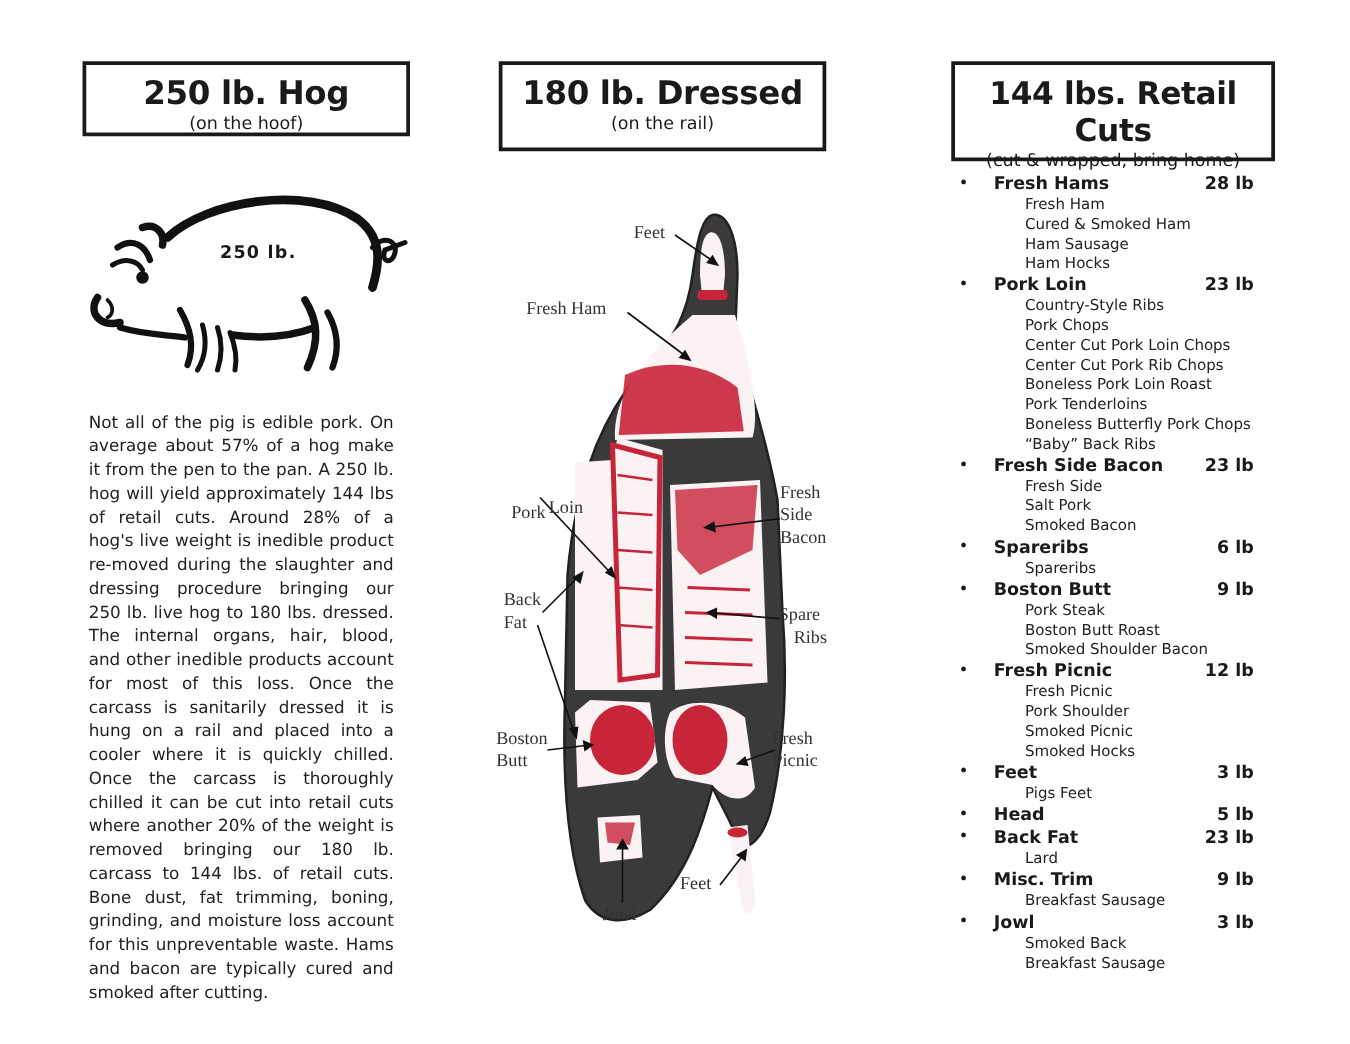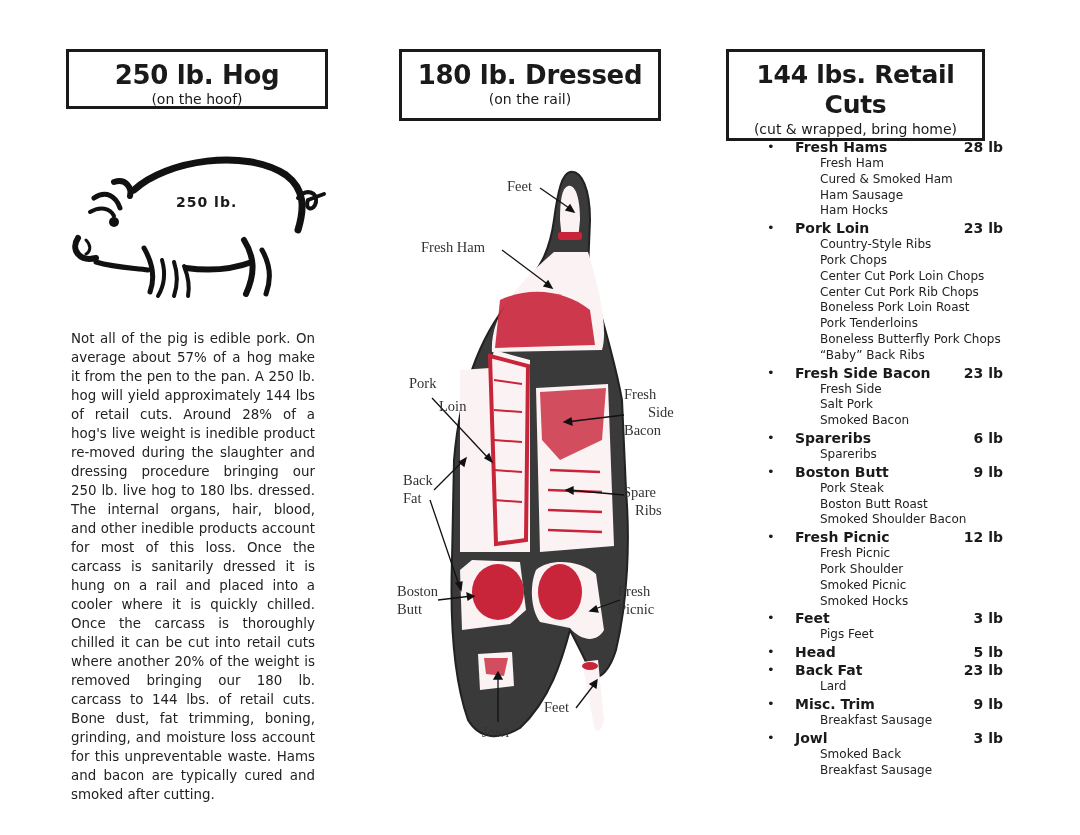--- a/index.html
+++ b/index.html
@@ -2,21 +2,21 @@
 <html><head>
   <meta charset="utf-8">
   <style>
     html, body { margin: 0; padding: 0; background: #ffffff; }
     body { width: 1080px; height: 835px; position: relative; overflow: hidden; font-family: "DejaVu Sans", sans-serif; color: #1a1a1a; }
     .hbox { position: absolute; border: 3px solid #1a1a1a; background: #fff; text-align: center; box-sizing: border-box; }
     .hbox .t { font-weight: bold; font-size: 26px; line-height: 30px; margin-top: 8px; letter-spacing: -0.3px; }
     .hbox .s { font-size: 14px; line-height: 18px; }
     #box1 { left: 66px; top: 49px; width: 262px; height: 60px; }
     #box2 { left: 399px; top: 49px; width: 262px; height: 72px; }
-    #box3 { left: 726px; top: 49px; width: 259px; height: 92px; }
+    #box3 { left: 761px; top: 49px; width: 259px; height: 80px; }
     #box3 .t { font-size: 25px; }
 
     #pig { position: absolute; left: 66px; top: 150px; width: 270px; height: 150px; }
     .pig-label { position: absolute; left: 176px; top: 194px; font-size: 14px; font-weight: bold; letter-spacing: 1px; }
 
     #para { position: absolute; left: 71px; top: 329px; width: 244px; font-size: 13.4px; line-height: 19px; text-align: justify; color: #222; }
 
     #carcass { position: absolute; left: 390px; top: 160px; width: 290px; height: 600px; }
     .clabel { position: absolute; font-family: "Liberation Serif", serif; font-size: 14.5px; line-height: 18px; color: #333; }
 
@@ -124,24 +124,24 @@
     <line x1="230" y1="440" x2="202" y2="450"></line>
       <polygon points="200,451 206,446 208,452"></polygon>
     <line x1="108" y1="562" x2="108" y2="514"></line>
       <polygon points="108,512 104,519 112,519"></polygon>
     <line x1="186" y1="548" x2="206" y2="522"></line>
       <polygon points="207,520 206,528 200,524"></polygon>
   </g>
 </svg>
 <div class="clabel" style="left:507px; top:177px;">Feet</div>
 <div class="clabel" style="left:421px; top:238px;">Fresh Ham</div>
-<div class="clabel" style="left:409px; top:374px;text-align:center;">Pork</div>
+<div class="clabel" style="left:409px; top:401px;text-align:center;">Pork</div>
 <div class="clabel" style="left:409px; top:397px;margin-left:30px;">Loin</div>
 <div class="clabel" style="left:624px; top:385px;">Fresh</div>
-<div class="clabel" style="left:624px; top:403px;padding-left:24px;">Side</div>
+<div class="clabel" style="left:624px; top:403px;">Side</div>
 <div class="clabel" style="left:624px; top:421px;">Bacon</div>
 <div class="clabel" style="left:403px; top:471px;">Back</div>
 <div class="clabel" style="left:403px; top:489px;">Fat</div>
 <div class="clabel" style="left:623px; top:483px;">Spare</div>
 <div class="clabel" style="left:635px; top:501px;text-align:right;">Ribs</div>
 <div class="clabel" style="left:397px; top:582px;">Boston</div>
 <div class="clabel" style="left:397px; top:600px;">Butt</div>
 <div class="clabel" style="left:618px; top:582px;">Fresh</div>
 <div class="clabel" style="left:618px; top:600px;">Picnic</div>
 <div class="clabel" style="left:544px; top:698px;">Feet</div>

